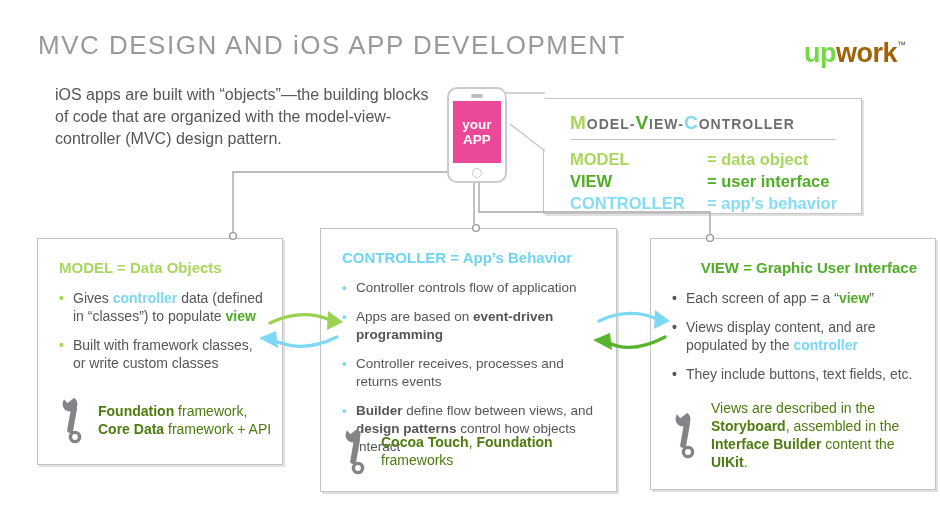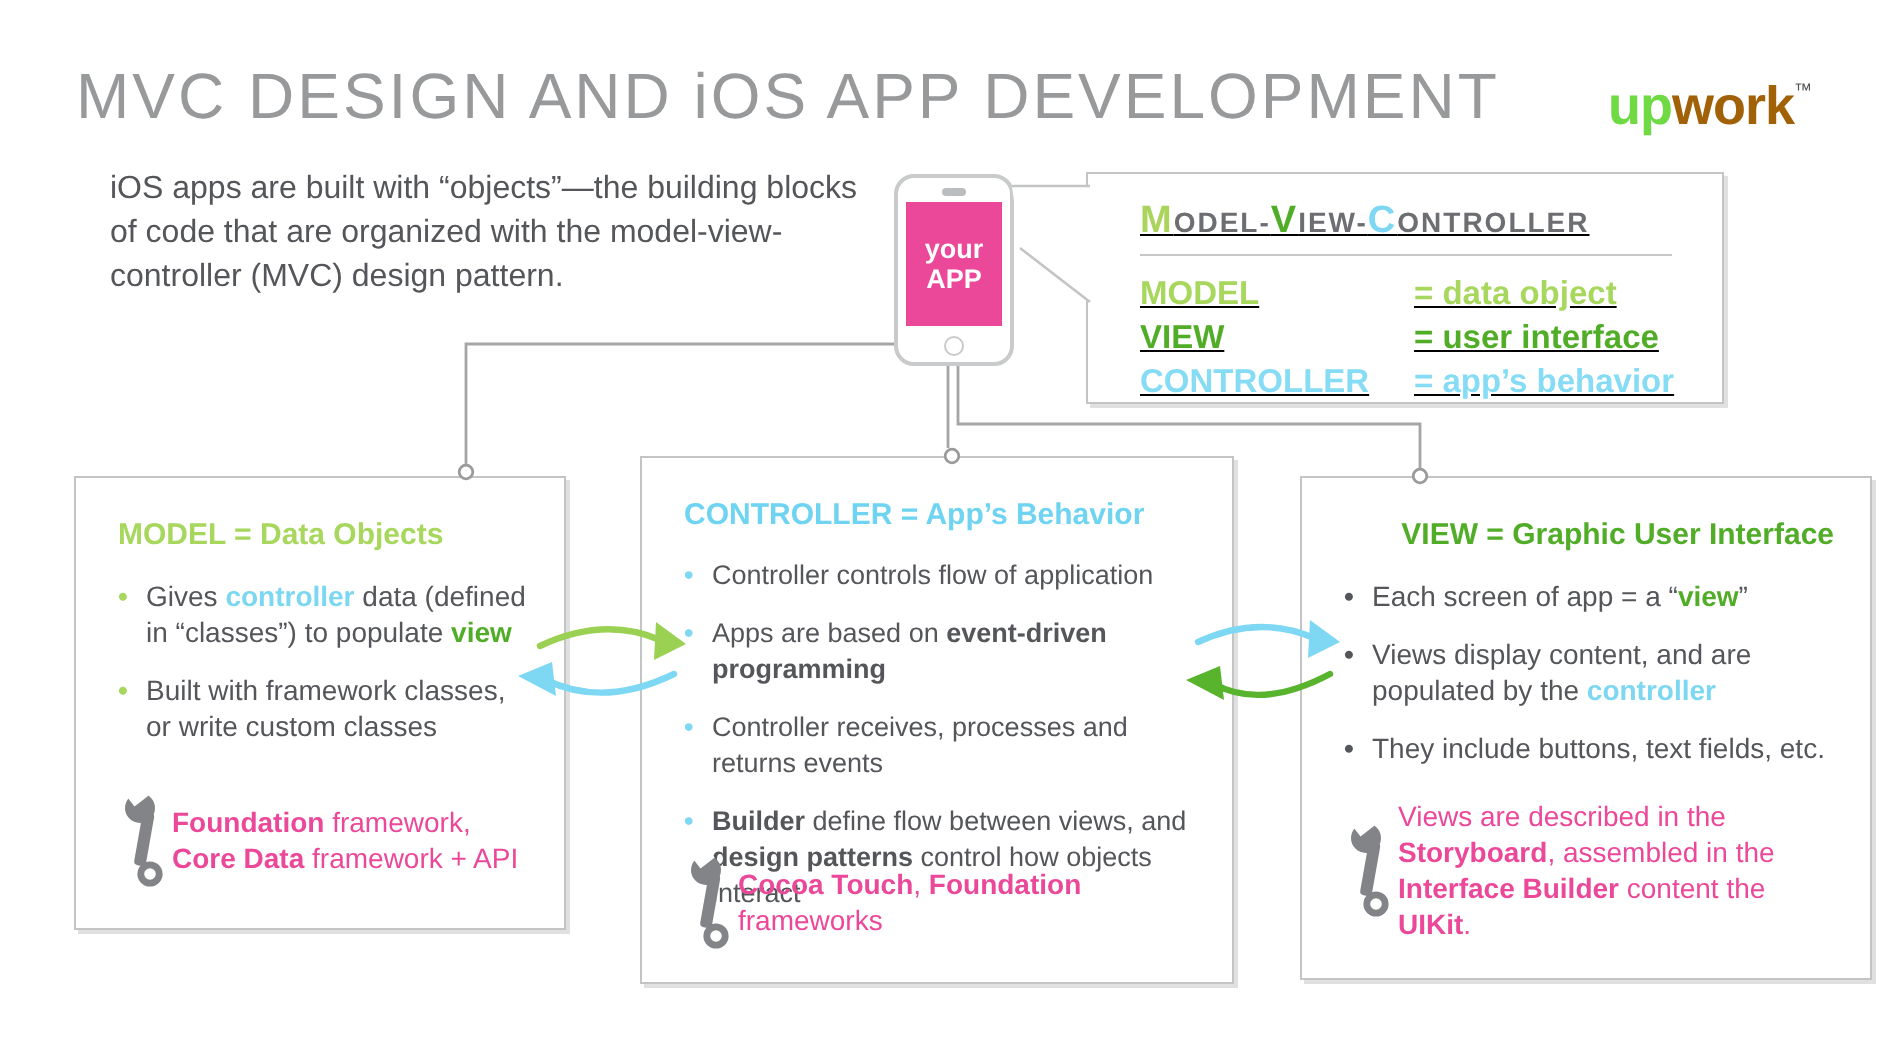--- a/index.html
+++ b/index.html
@@ -2,21 +2,21 @@
 <html><head>
 <meta charset="utf-8">
 <style>
   html,body{margin:0;padding:0;background:#fff;}
   #canvas{
     position:relative;width:940px;height:529px;background:#ffffff;
     font-family:"Liberation Sans", sans-serif;overflow:hidden;
   }
   
   .page-title{
-    position:absolute;left:38px;top:30px;font-size:32px;letter-spacing:1.5px;
+    position:absolute;left:38px;top:30px;font-size:26px;letter-spacing:1.5px;
     color:#97999b;font-weight:400;white-space:nowrap;
   }
   .brand{position:absolute;left:804px;top:38px;font-size:27px;font-weight:bold;letter-spacing:-0.5px;white-space:nowrap;}
   .brand .up{color:#6fda44;}
   .brand .work{color:#a16207;}
   .brand .tm{font-size:9px;color:#4d4f53;vertical-align:top;position:relative;top:2px;font-weight:normal;}
   
   .intro{
     position:absolute;left:55px;top:84px;width:382px;
     font-size:16px;line-height:22px;color:#54565a;
@@ -28,24 +28,23 @@
   }
   .phone .speaker{position:absolute;left:50%;top:5px;transform:translateX(-50%);width:12px;height:3.5px;background:#bcbdbf;border-radius:2px;}
   .phone .screen{
     position:absolute;left:4px;right:4px;top:12px;bottom:18px;background:#ec4899;
     display:flex;flex-direction:column;align-items:center;justify-content:center;
     color:#fff;font-weight:bold;font-size:13.5px;line-height:15px;
   }
   .phone .home{position:absolute;left:50%;bottom:3px;transform:translateX(-50%);width:10px;height:10px;border:1.5px solid #c9cacb;border-radius:50%;box-sizing:border-box;}
   
   .legend{
-    position:absolute;left:543px;top:86px;width:319px;height:116px;background:#fff;
+    position:absolute;left:543px;top:98px;width:319px;height:116px;background:#fff;
     border:1px solid #c3c4c6;box-sizing:border-box;box-shadow:2px 2px 0 #e0e0e0;
     padding:13px 20px 16px 26px;
-    text-decoration:underline;
   }
   .legend-title{font-size:14px;font-weight:bold;letter-spacing:1px;color:#6d6e71;white-space:nowrap;}
   .legend-title .seg-big-lime{color:#aad45e;font-size:19px;}
   .legend-title .seg-big-green{color:#51ad27;font-size:19px;}
   .legend-title .seg-big-cyan{color:#7ed8f3;font-size:19px;}
   .legend-title .seg-small-gray{color:#6d6e71;}
   .legend-rule{margin-top:5px;height:1px;background:#c6c7c9;width:266px;}
   .legend-rows{margin-top:8px;}
   .legend-row{display:grid;grid-template-columns:137px auto;font-size:16.5px;font-weight:bold;line-height:22px;white-space:nowrap;}
   .legend-row.lime{color:#a8d75e;}
@@ -68,22 +67,22 @@
   .bullets li{position:relative;padding-left:14px;margin-bottom:11px;}
   .bullets .dot{position:absolute;left:0;top:0;font-weight:bold;}
   .box-model .dot{color:#a8d75e;}
   .box-controller .dot{color:#7ed8f3;}
   .box-view .dot{color:#54565a;}
   .seg-bold{font-weight:bold;}
   .seg-cyan-bold{color:#7bd7f2;font-weight:bold;}
   .seg-green-bold{color:#51ad27;font-weight:bold;}
   
   .tool{
-    position:absolute;left:21px;display:flex;align-items:center;gap:1px;
-    color:#ec4899;font-size:14px;line-height:18px;
+    position:absolute;left:21px;display:flex;align-items:center;gap:13px;
+    color:#4d7c0f;font-size:14px;line-height:18px;
   }
   .box-model .tool{bottom:20px;}
   .box-controller .tool{bottom:16px;}
   .box-view .tool{bottom:18px;}
   .tool-text{white-space:pre-line;max-width:210px;}
   
   .overlay{position:absolute;left:0;top:0;z-index:9;pointer-events:none;}
 </style>
 </head>
 <body>

